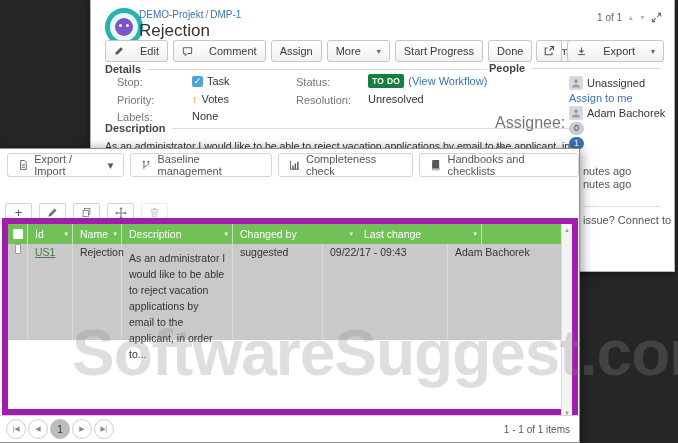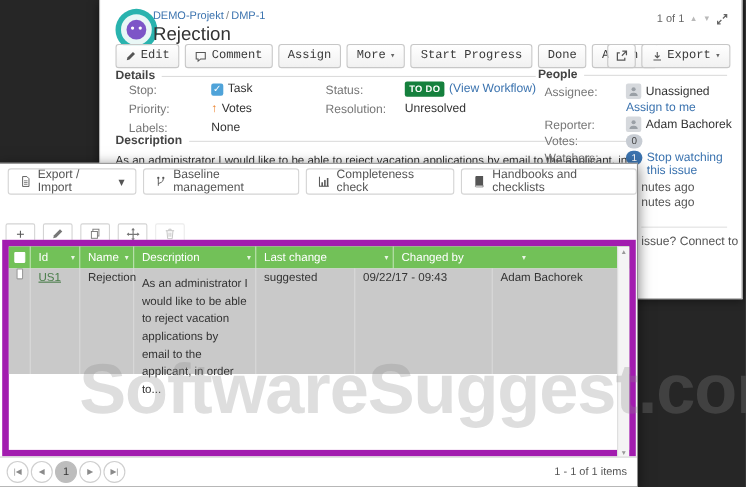--- a/index.html
+++ b/index.html
@@ -16,43 +16,43 @@
   .avatar-project .core { width:18px; height:18px; border-radius:50%; background:#7d55c7; position:relative; }
   .avatar-project .core i { position:absolute; top:6px; width:3px; height:3px; background:#fff; border-radius:50%; }
   .avatar-project .core i.l { left:4px; } .avatar-project .core i.r { right:4px; }
   .breadcrumb { position:absolute; left:48px; top:9px; font-size:10px; color:#3b73af; }
   .breadcrumb .sep { color:#888; margin:0 2px; }
   .breadcrumb a { color:#3b73af; text-decoration:none; cursor:pointer; }
   .issue-title { position:absolute; left:48px; top:21px; font-size:17px; color:#333; }
   .pager-top { position:absolute; right:12px; top:12px; font-size:10px; color:#666;
     display:flex; align-items:center; gap:5px; }
   .tri { font-size:7px; color:#b9b9b9; cursor:pointer; }
-  .btn { display:inline-flex; align-items:center; gap:4px; height:22px; padding:0 8px;
+  .btn { display:inline-flex; align-items:center; gap:16px; height:22px; padding:0 8px;
     background:linear-gradient(#ffffff,#f1f1f1); border:1px solid #c7c7c7; border-radius:3px;
-    font-size:11px; color:#3a3a3a; cursor:pointer; white-space:nowrap;font-family:Liberation Mono, monospace; }
+    font-size:11px; color:#3a3a3a; cursor:pointer; white-space:nowrap; }
   .btn .caret { font-size:8px; color:#666; }
   .btn-row { position:absolute; left:14px; top:40px; display:flex; gap:5px; }
   .btn-row-right { position:absolute; right:10px; top:40px; display:flex; gap:5px; }
 
   .section-head { font-size:11px; font-weight:bold; color:#444; display:flex; align-items:center; gap:6px; }
   .section-head .rule { flex:1; height:1px; background:#dcdcdc; }
   .details-section { position:absolute; left:14px; top:63px; width:382px; }
   .field-label { position:absolute; font-size:11px; color:#777; }
   .field-value { position:absolute; font-size:11px; color:#333; display:flex; align-items:center; gap:4px; }
   .task-check { width:11px; height:11px; background:#4fa3d9; border-radius:2px; color:#fff;
     font-size:9px; line-height:11px; text-align:center; display:inline-block; }
   .prio-arrow { color:#ea7d24; font-weight:bold; font-size:11px; }
   .status-badge { background:#15803d; color:#fff; font-size:8.5px; font-weight:bold;
     padding:2px 4px; border-radius:2px; letter-spacing:.3px; }
   .link { color:#3b73af; font-size:11px; text-decoration:none; cursor:pointer; }
   .desc-section { position:absolute; left:14px; top:122px; width:470px; }
   .desc-text { margin-top:6px; font-size:10.5px; color:#333; line-height:13px; }
 
   .people-section { position:absolute; left:398px; top:62px; width:172px; }
-  .pp-label { position:absolute; font-size:11px; color:#777; left:6px; }
+  .pp-label { position:absolute; font-size:16px; color:#777; left:6px;margin-top:36px; }
   .pp-value { position:absolute; left:80px; font-size:11px; color:#333; display:flex; align-items:center; gap:4px; }
   .mini-avatar { width:14px; height:14px; border-radius:2px; background:#d6d9dd; display:inline-flex;
     align-items:center; justify-content:center; }
   .pill { font-size:9px; border-radius:7px; padding:0 5px; line-height:13px; }
   .pill.gray { background:#c7ccd3; color:#444; }
   .pill.blue { background:#3b73af; color:#fff; }
   .clip-frag { position:absolute; font-size:11px; color:#555; }
   .clip-rule { position:absolute; height:1px; background:#e0e0e0; }
 
   
@@ -239,21 +239,20 @@
             <circle cx="8" cy="5" r="3" fill="#9aa0a6"></circle>
             <path d="M2 15c0-4 3-5 6-5s6 1 6 5z" fill="#9aa0a6"></path>
           </svg>
       </span>
       <span>Adam Bachorek</span>
     </span>
     <span class="pp-label" style="left:404px; top:123px;">Votes:</span>
     <span class="pill gray" style="position:absolute; left:478px; top:122px;">0</span>
     <span class="pp-label" style="left:404px; top:138px;">Watchers:</span>
     <span class="pill blue" style="position:absolute; left:478px; top:137px;">1</span>
-    <a class="link" style="position:absolute; left:497px; top:137px;">Stop watching this issue</a>
 
     <span class="clip-frag" style="left:492px; top:165px;">nutes ago</span>
     <span class="clip-frag" style="left:492px; top:178px;">nutes ago</span>
     <span class="clip-rule" style="left:492px; top:206px; width:78px;"></span>
     <span class="clip-frag" style="left:492px; top:214px;">issue? Connect to</span>
   </div>
 
   <div class="panel">
 
     <div class="panel-toolbar">
@@ -330,26 +329,26 @@
             <span class="chev">▾</span>
           </div>
         <div class="hc cw2">
             <span>Name</span>
             <span class="chev">▾</span>
           </div>
         <div class="hc cw3">
             <span>Description</span>
             <span class="chev">▾</span>
           </div>
+        <div class="hc cw6" style="border-right:none;">
+            <span>Changed by</span>
+            <span class="chev">▾</span>
+          </div>
         <div class="hc cw5">
             <span>Last change</span>
-            <span class="chev">▾</span>
-          </div>
-        <div class="hc cw6" style="border-right:none;">
-            <span>Changed by</span>
             <span class="chev">▾</span>
           </div>
       </div>
 
       <div class="grid-row">
         <div class="bc cw0 vcenter">
             <span class="cb"></span>
           </div>
         <div class="bc cw1 vcenter">
             <a class="us-link">US1</a>

